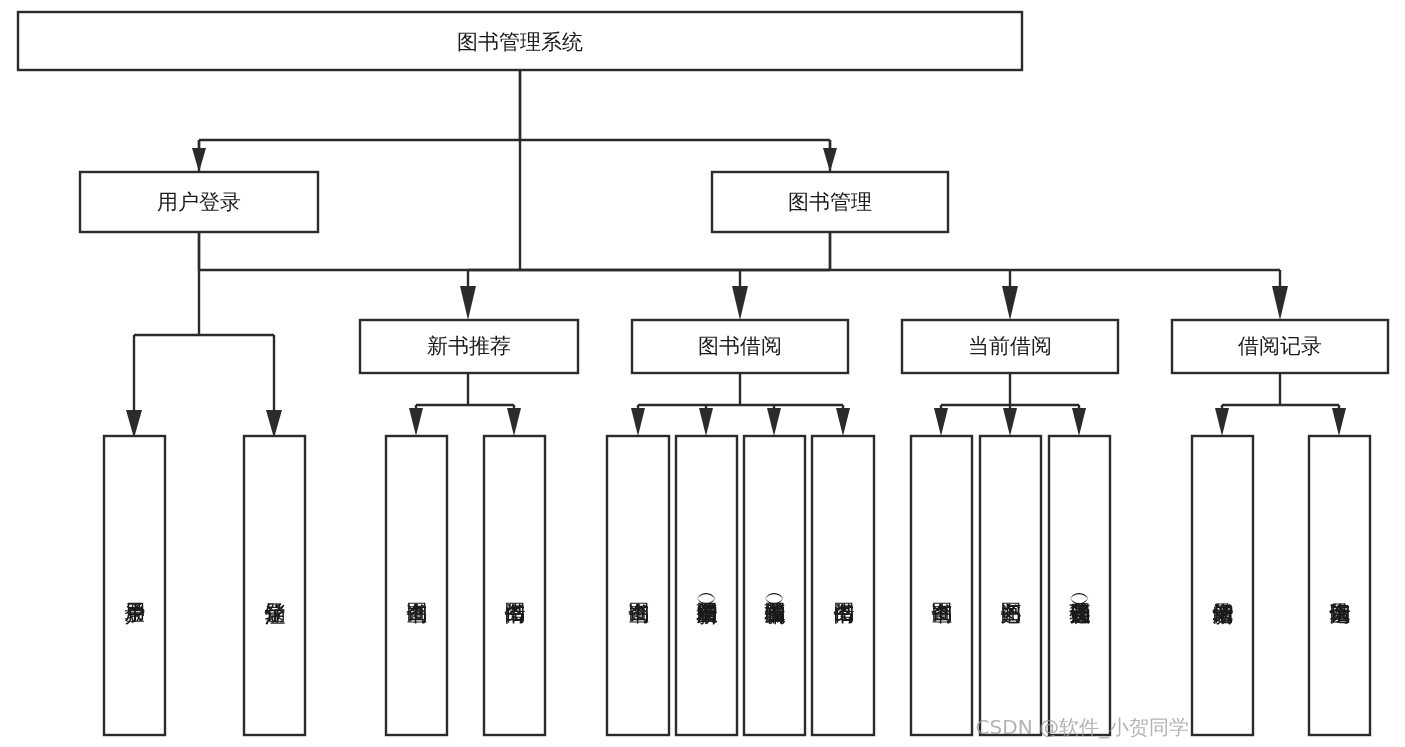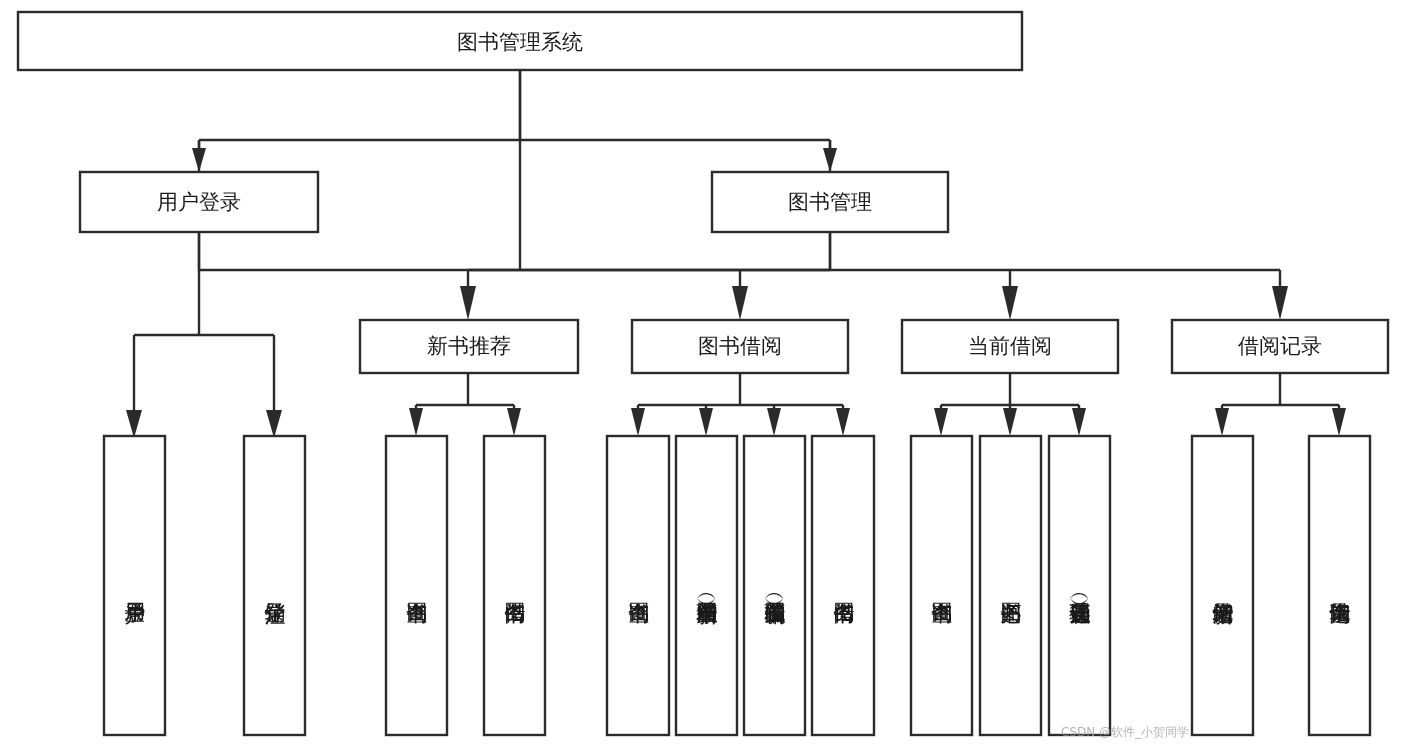--- a/index.html
+++ b/index.html
@@ -62,21 +62,21 @@
     text-anchor: middle;
     dominant-baseline: middle;
     writing-mode: vertical-rl;
     glyph-orientation-vertical: 0;
   }
   .watermark-text {
     position: absolute;
     right: 8px;
     bottom: 6px;
     font-family: "DejaVu Sans", "Liberation Sans", sans-serif;
-    font-size: 12px;
+    font-size: 20px;
     color: #9a9a9a;
     opacity: 0.75;
     white-space: nowrap;
     pointer-events: none;
     user-select: none;
   }
 </style>
 </head>
 <body>
 

